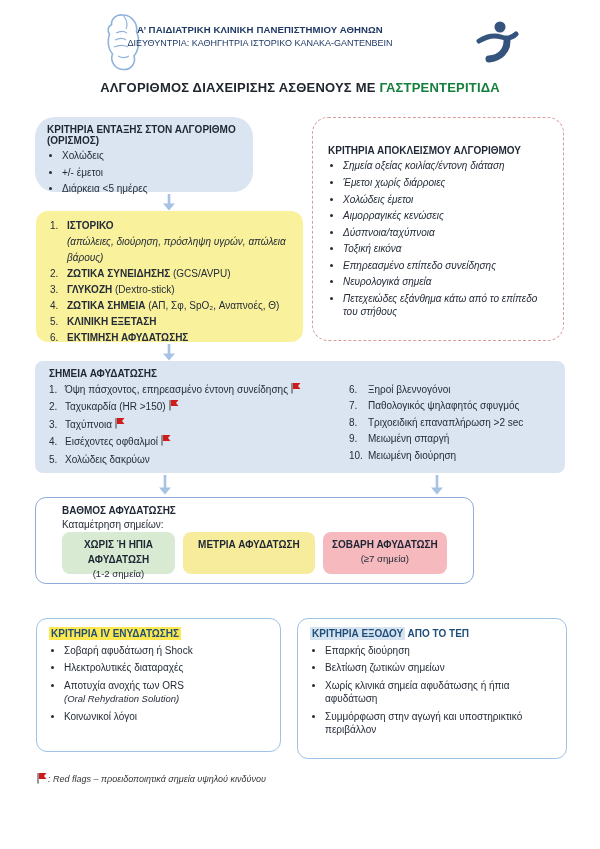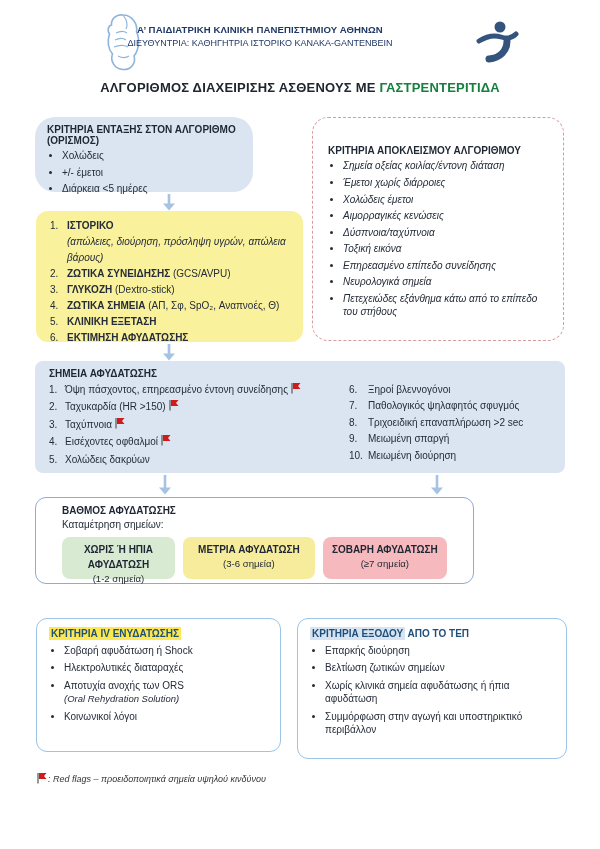--- a/index.html
+++ b/index.html
@@ -38,21 +38,21 @@
   .signs{left:35px;top:361px;width:530px;height:112px;background:#dbe5f1;border-radius:8px;padding:7px 12px 6px 14px;}
   .signs-cols{display:flex;margin-top:3px;}
   .signs-col-left{width:300px;}
   .signs-col-right{flex:1;}
   .signs .nrow{line-height:16.4px;}
   .signs .nnum{width:16px;}
   .signs-col-right .nnum{width:19px;}
   
   .degree{left:35px;top:497px;width:439px;height:87px;background:#fff;border:1px solid #8faadc;border-radius:11px;padding:7px 26px;}
   .degree .sub{margin-top:2px;line-height:14px;}
-  .levels{display:flex;margin-top:5px;}
+  .levels{display:flex;}
   .level{box-sizing:border-box;height:42px;border-radius:8px;text-align:center;padding-top:5px;}
   .level .lab{font-weight:bold;font-size:10px;line-height:15px;color:#1e2633;}
   .level .rng{font-size:9.6px;line-height:14px;}
   .level-mild{width:150px;background:#d9ead3;margin-right:8px;}
   .level-moderate{width:175px;background:#f7ec9c;margin-right:8px;}
   .level-severe{width:165px;background:#f5b9be;}
   
   .ivbox{left:36px;top:618px;width:245px;height:134px;background:#fff;border:1px solid #9dc3e6;border-radius:11px;padding:9px 12px;}
   .exitbox{left:297px;top:618px;width:270px;height:141px;background:#fff;border:1px solid #9dc3e6;border-radius:11px;padding:9px 12px;}
   .crit-title{font-weight:bold;font-size:10px;color:#1f4e79;}
@@ -245,21 +245,20 @@
   <div class="box degree">
     <div class="box-title">ΒΑΘΜΟΣ ΑΦΥΔΑΤΩΣΗΣ</div>
     <div class="sub">Καταμέτρηση σημείων:</div>
     <div class="levels">
       <div class="level level-mild">
         <div class="lab">ΧΩΡΙΣ Ή ΗΠΙΑ ΑΦΥΔΑΤΩΣΗ</div>
         <div class="rng">(1-2 σημεία)</div>
       </div>
       <div class="level level-moderate">
         <div class="lab">ΜΕΤΡΙΑ ΑΦΥΔΑΤΩΣΗ</div>
-        <div class="rng">(3-6 σημεία)</div>
       </div>
       <div class="level level-severe">
         <div class="lab">ΣΟΒΑΡΗ ΑΦΥΔΑΤΩΣΗ</div>
         <div class="rng">(≥7 σημεία)</div>
       </div>
     </div>
   </div>
 
   <div class="box ivbox">
     <div class="crit-title"><span class="hl-yellow">ΚΡΙΤΗΡΙΑ IV ΕΝΥΔΑΤΩΣΗΣ</span></div>

